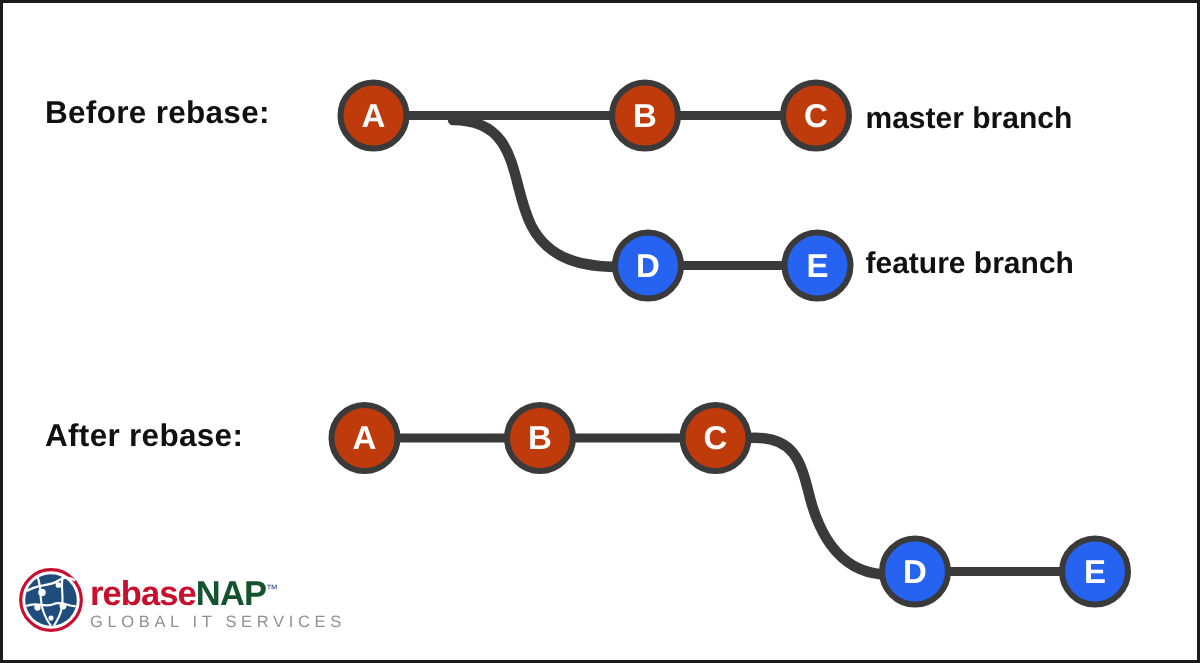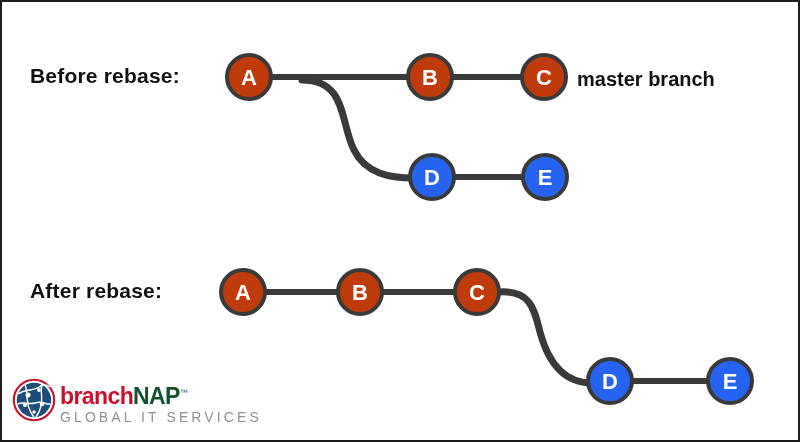--- a/index.html
+++ b/index.html
@@ -83,21 +83,21 @@
   .logo-phoenix { color: #c8102e; }
   .logo-nap { color: #14532d; }
   .logo-tm {
     font-size: 8px;
     vertical-align: super;
     color: #1e4d7b;
     font-weight: normal;
   }
   .logo-tagline {
     font-family: "Liberation Sans", sans-serif;
-    font-size: 14px;
+    font-size: 11px;
     letter-spacing: 3.1px;
     color: #8e9094;
     white-space: nowrap;
     margin-top: 1px;
   }
   .node-letter {
     font-family: "Liberation Sans", sans-serif;
     font-weight: bold;
     fill: #ffffff;
   }
@@ -169,34 +169,35 @@
       </g>
     </g>
   </svg>
 
   <div class="section-label" id="label-before">Before rebase:</div>
 
   <div class="section-label" id="label-after">After rebase:</div>
 
   <div class="branch-label" id="label-master">master branch</div>
 
+  <div class="branch-label" id="label-feature">feature branch</div>
 
   <div id="logo">
     <svg id="logo-mark" viewBox="0 0 44 44">
       <circle cx="22" cy="22" r="20.2" fill="none" stroke="#c8102e" stroke-width="2.1"></circle>
       <circle cx="22" cy="22" r="17.2" fill="#1e4d7b"></circle>
       <path d="M6 16 C 13 11, 22 13, 27 9 C 31 6, 35 7, 38 9" fill="none" stroke="#ffffff" stroke-width="1.5"></path>
       <path d="M5.5 26 C 12 23, 17 27, 23 25 C 30 22, 34 27, 38.5 26" fill="none" stroke="#ffffff" stroke-width="1.5"></path>
       <path d="M13 6.5 C 16 14, 14 22, 17 30 C 19 35, 20 37, 22 39" fill="none" stroke="#ffffff" stroke-width="1.4"></path>
       <path d="M30 6 C 28 13, 31 20, 29 28 C 28 33, 26 36, 24 39" fill="none" stroke="#ffffff" stroke-width="1.4"></path>
       <circle cx="16" cy="17" r="2.5" fill="#ffffff"></circle>
       <circle cx="27" cy="12" r="1.9" fill="#ffffff"></circle>
       <circle cx="13" cy="27" r="2.1" fill="#ffffff"></circle>
       <circle cx="30" cy="26" r="2.3" fill="#ffffff"></circle>
       <circle cx="22" cy="34" r="1.7" fill="#ffffff"></circle>
     </svg>
     <div id="logo-text">
-      <div class="logo-word"><span class="logo-phoenix">branch</span><span class="logo-nap">NAP</span><span class="logo-tm">™</span></div>
+      <div class="logo-word"><span class="logo-phoenix">rebase</span><span class="logo-nap">NAP</span><span class="logo-tm">™</span></div>
       <div class="logo-tagline">GLOBAL IT SERVICES</div>
     </div>
   </div>
 
 </div>
 
 </body></html>

